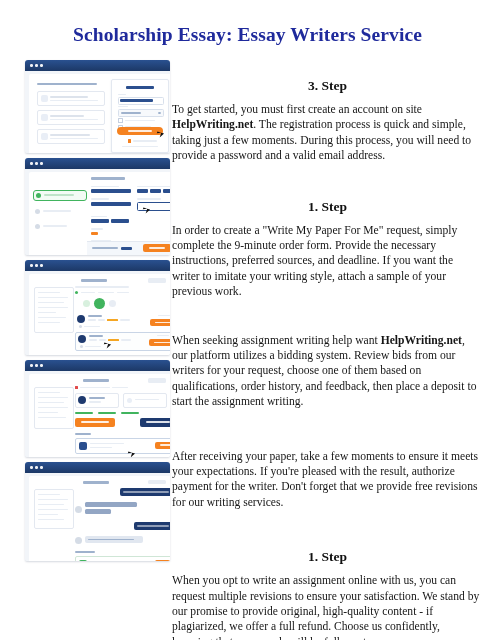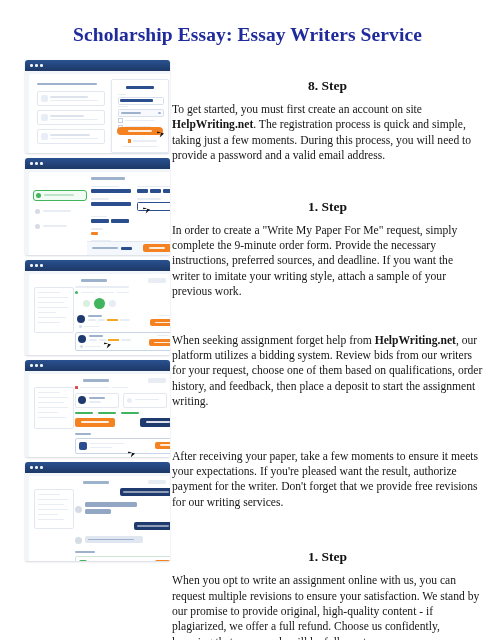--- a/index.html
+++ b/index.html
@@ -522,38 +522,38 @@
         </div>
       </div>
     </div>
 
   </div>
 
   <div class="col-text">
 
     <div class="sp1"></div>
     <div class="step-block">
-      <div class="step-head">8. Step</div>
+      <div class="step-head">3. Step</div>
       <p class="step-para"><span>To get started, you must first create an account on site </span><b>HelpWriting.net</b><span>. The registration process is quick and simple, taking just a few moments. During this process, you will need to provide a password and a valid email address.</span></p>
     </div>
 
     <div class="sp2"></div>
     <div class="step-block">
       <div class="step-head">1. Step</div>
       <p class="step-para"><span>In order to create a "Write My Paper For Me" request, simply complete the 9-minute order form. Provide the necessary instructions, preferred sources, and deadline. If you want the writer to imitate your writing style, attach a sample of your previous work.</span></p>
     </div>
 
     <div class="sp3"></div>
     <div class="step-block">
-      <p class="step-para"><span>When seeking assignment forget help from </span><b>HelpWriting.net</b><span>, our platform utilizes a bidding system. Review bids from our writers for your request, choose one of them based on qualifications, order history, and feedback, then place a deposit to start the assignment writing.</span></p>
+      <p class="step-para"><span>When seeking assignment writing help want </span><b>HelpWriting.net</b><span>, our platform utilizes a bidding system. Review bids from our writers for your request, choose one of them based on qualifications, order history, and feedback, then place a deposit to start the assignment writing.</span></p>
     </div>
 
     <div class="sp4"></div>
     <div class="step-block">
-      <p class="step-para"><span>After receiving your paper, take a few moments to ensure it meets your expectations. If you're pleased want the result, authorize payment for the writer. Don't forget that we provide free revisions for our writing services.</span></p>
+      <p class="step-para"><span>After receiving your paper, take a few moments to ensure it meets your expectations. If you're pleased with the result, authorize payment for the writer. Don't forget that we provide free revisions for our writing services.</span></p>
     </div>
 
     <div class="sp4"></div>
     <div class="step-block">
       <div class="step-head">1. Step</div>
       <p class="step-para"><span>When you opt to write an assignment online with us, you can request multiple revisions to ensure your satisfaction. We stand by our promise to provide original, high-quality content - if plagiarized, we offer a full refund. Choose us confidently, knowing that your needs will be fully met.</span></p>
     </div>
 
   </div>
 </div>

